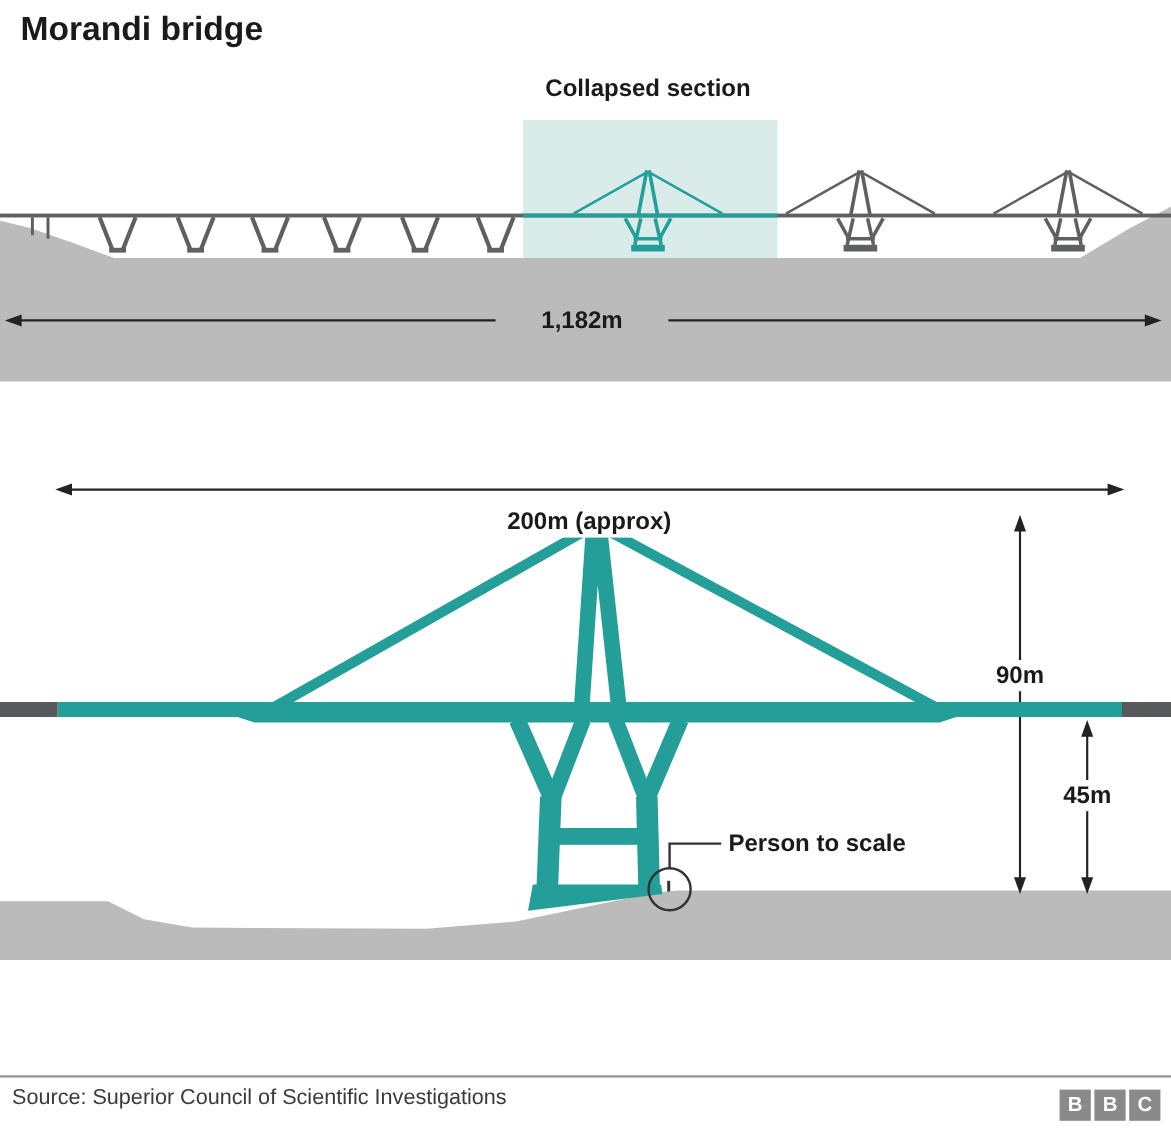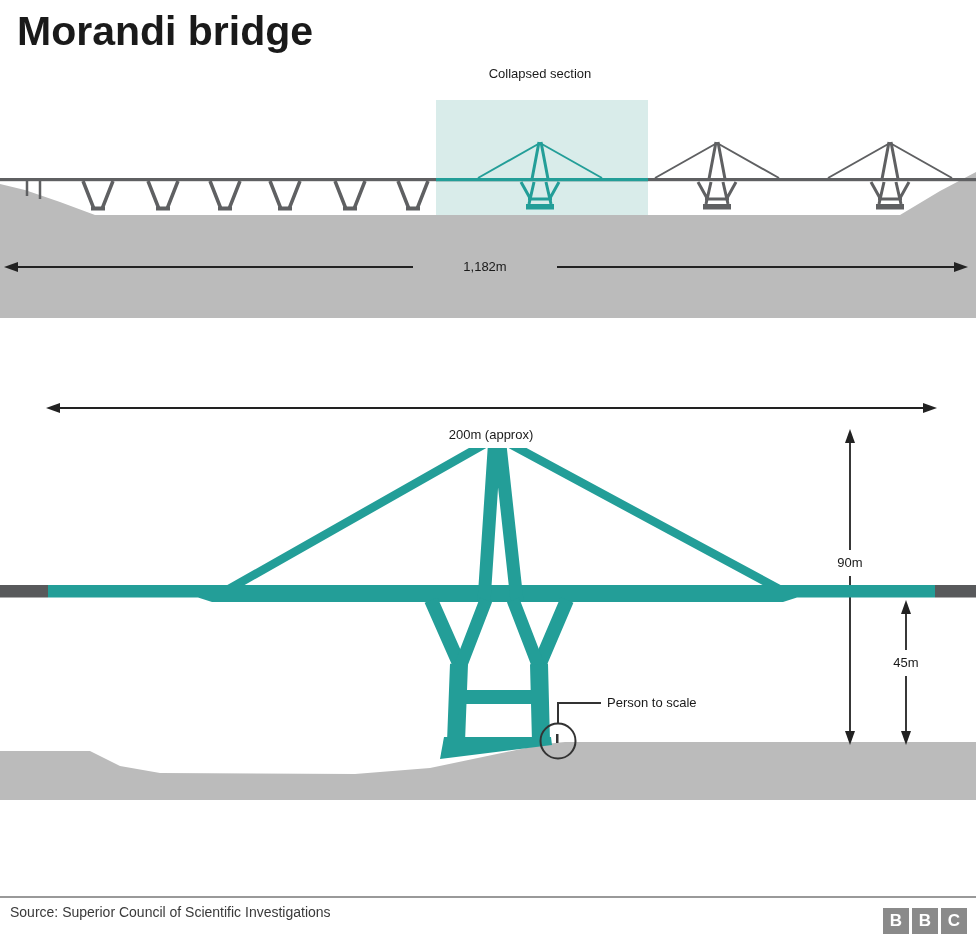--- a/index.html
+++ b/index.html
@@ -5,27 +5,27 @@
   :root{
     --teal:#239E98; --teal_light:#D9ECEA; --ground:#BBBBBB;
     --structure:#5F6062; --deck_cap:#58595B; --text:#1A1A1A;
     --arrow:#222222; --annotation:#333333; --bbc_gray:#8A8A8A;
     --divider:#999999; --source_text:#3A3A3A; --bg:#FFFFFF;
   }
   html,body{margin:0;padding:0;}
   .canvas{position:relative;width:976px;height:945px;background:var(--bg);
     overflow:hidden;font-family:"Liberation Sans",sans-serif;}
   svg{position:absolute;left:0;display:block;}
-  .lbl{position:absolute;color:var(--text);font-size:13px;line-height:26px;white-space:nowrap;}
+  .lbl{position:absolute;color:var(--text);font-size:20px;line-height:26px;white-space:nowrap;font-weight:bold;}
   .center{text-align:center;}
-  .title{position:absolute;left:17px;top:8px;font-size:41px;font-weight:bold;color:var(--text);}
+  .title{position:absolute;left:17px;top:8px;font-size:28px;font-weight:bold;color:var(--text);}
   .mask-ground{background:var(--ground);}
   .mask-white{background:var(--bg);}
   .divider{position:absolute;left:0;top:896px;width:976px;height:2px;background:var(--divider);}
-  .source{position:absolute;left:10px;top:904px;font-size:14px;color:var(--source_text);}
+  .source{position:absolute;left:10px;top:904px;font-size:18px;color:var(--source_text);}
   .bbc{position:absolute;left:883px;top:908px;display:flex;gap:3px;}
   .bbc span{width:26px;height:26px;background:var(--bbc_gray);color:#fff;
     font-weight:bold;font-size:17px;display:flex;align-items:center;justify-content:center;}
   
   .f-teal{fill:var(--teal);} .f-tealLight{fill:var(--teal_light);}
   .f-ground{fill:var(--ground);} .f-cap{fill:var(--deck_cap);}
   .f-struct{fill:var(--structure);} .f-arrow{fill:var(--arrow);} .f-dark{fill:var(--annotation);}
   .s-teal{stroke:var(--teal);fill:none;} .s-struct{stroke:var(--structure);fill:none;}
   .s-arrow{stroke:var(--arrow);fill:none;} .s-dark{stroke:var(--annotation);fill:none;}
   .c-teal{color:var(--teal);} .c-struct{color:var(--structure);}

